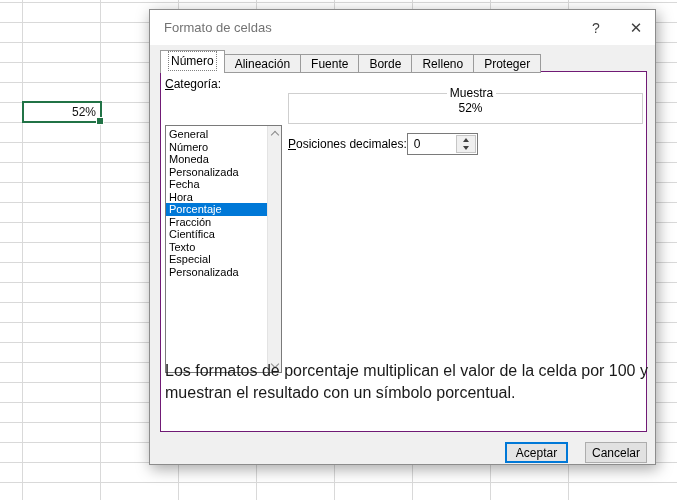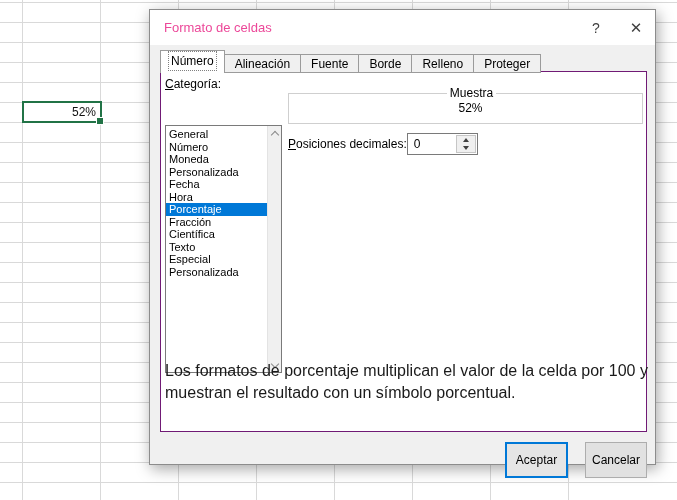--- a/index.html
+++ b/index.html
@@ -16,21 +16,21 @@
     box-sizing:border-box;border:2px solid var(--selection-green,#217346);background:#fff;}
   .sel-cell .val{display:block;text-align:right;font-size:12px;line-height:18px;padding-right:4px;color:#111;}
   .fill-handle{position:absolute;right:-4px;bottom:-4px;width:6px;height:6px;
     background:var(--selection-green,#217346);border:1px solid #fff;}
 
   
   .dialog{position:absolute;left:149px;top:9px;width:507px;height:456px;
     background:#f0f0f0;border:1px solid #8c8c8c;box-sizing:border-box;
     box-shadow:2px 4px 14px rgba(0,0,0,.35);font-size:12px;}
   .titlebar{position:absolute;left:0;top:0;right:0;height:35px;background:#fff;}
-  .titlebar .title{position:absolute;left:14px;top:10px;font-size:13px;color:#ec4899;}
+  .titlebar .title{position:absolute;left:14px;top:10px;font-size:13px;color:#737373;}
   .cap-btn{position:absolute;top:8px;width:22px;height:20px;text-align:center;
     font-size:14px;color:#404040;cursor:default;line-height:20px;}
   .cap-help{right:48px;}
   .cap-close{right:8px;font-size:15px;}
 
   
   .tabs{position:absolute;left:10px;top:40px;display:flex;align-items:flex-end;z-index:3;}
   .tab{box-sizing:border-box;height:19px;padding:2px 10px 0;margin-right:-1px;
     background:#f0f0f0;border:1px solid #9b9b9b;font-size:12px;white-space:nowrap;}
   .tab.selected{background:#fff;border-bottom:none;height:23px;padding-top:3px;z-index:4;position:relative;}
@@ -68,21 +68,21 @@
     display:flex;flex-direction:column;}
   .spin-half{flex:1;display:flex;align-items:center;justify-content:center;}
   .tri-up{width:0;height:0;border-left:3px solid transparent;border-right:3px solid transparent;
     border-bottom:4px solid #404040;}
   .tri-down{width:0;height:0;border-left:3px solid transparent;border-right:3px solid transparent;
     border-top:4px solid #404040;}
 
   .desc{position:absolute;left:4px;top:288px;width:486px;font-size:16px;line-height:1.35;color:#1a1a1a;}
 
   
-  .btn{position:absolute;top:432px;height:36px;box-sizing:border-box;font-family:"Liberation Sans",sans-serif;
+  .btn{position:absolute;top:432px;height:21px;box-sizing:border-box;font-family:"Liberation Sans",sans-serif;
     font-size:12px;background:#e1e1e1;border:1px solid #adadad;padding:0;}
   .btn.default{border:2px solid var(--accent,#0078d7);background:#e5e5e5;}
   .btn-ok{left:355px;width:63px;}
   .btn-cancel{left:435px;width:62px;}
 </style>
 </head>
 <body>
 
 <div class="screen">
 

